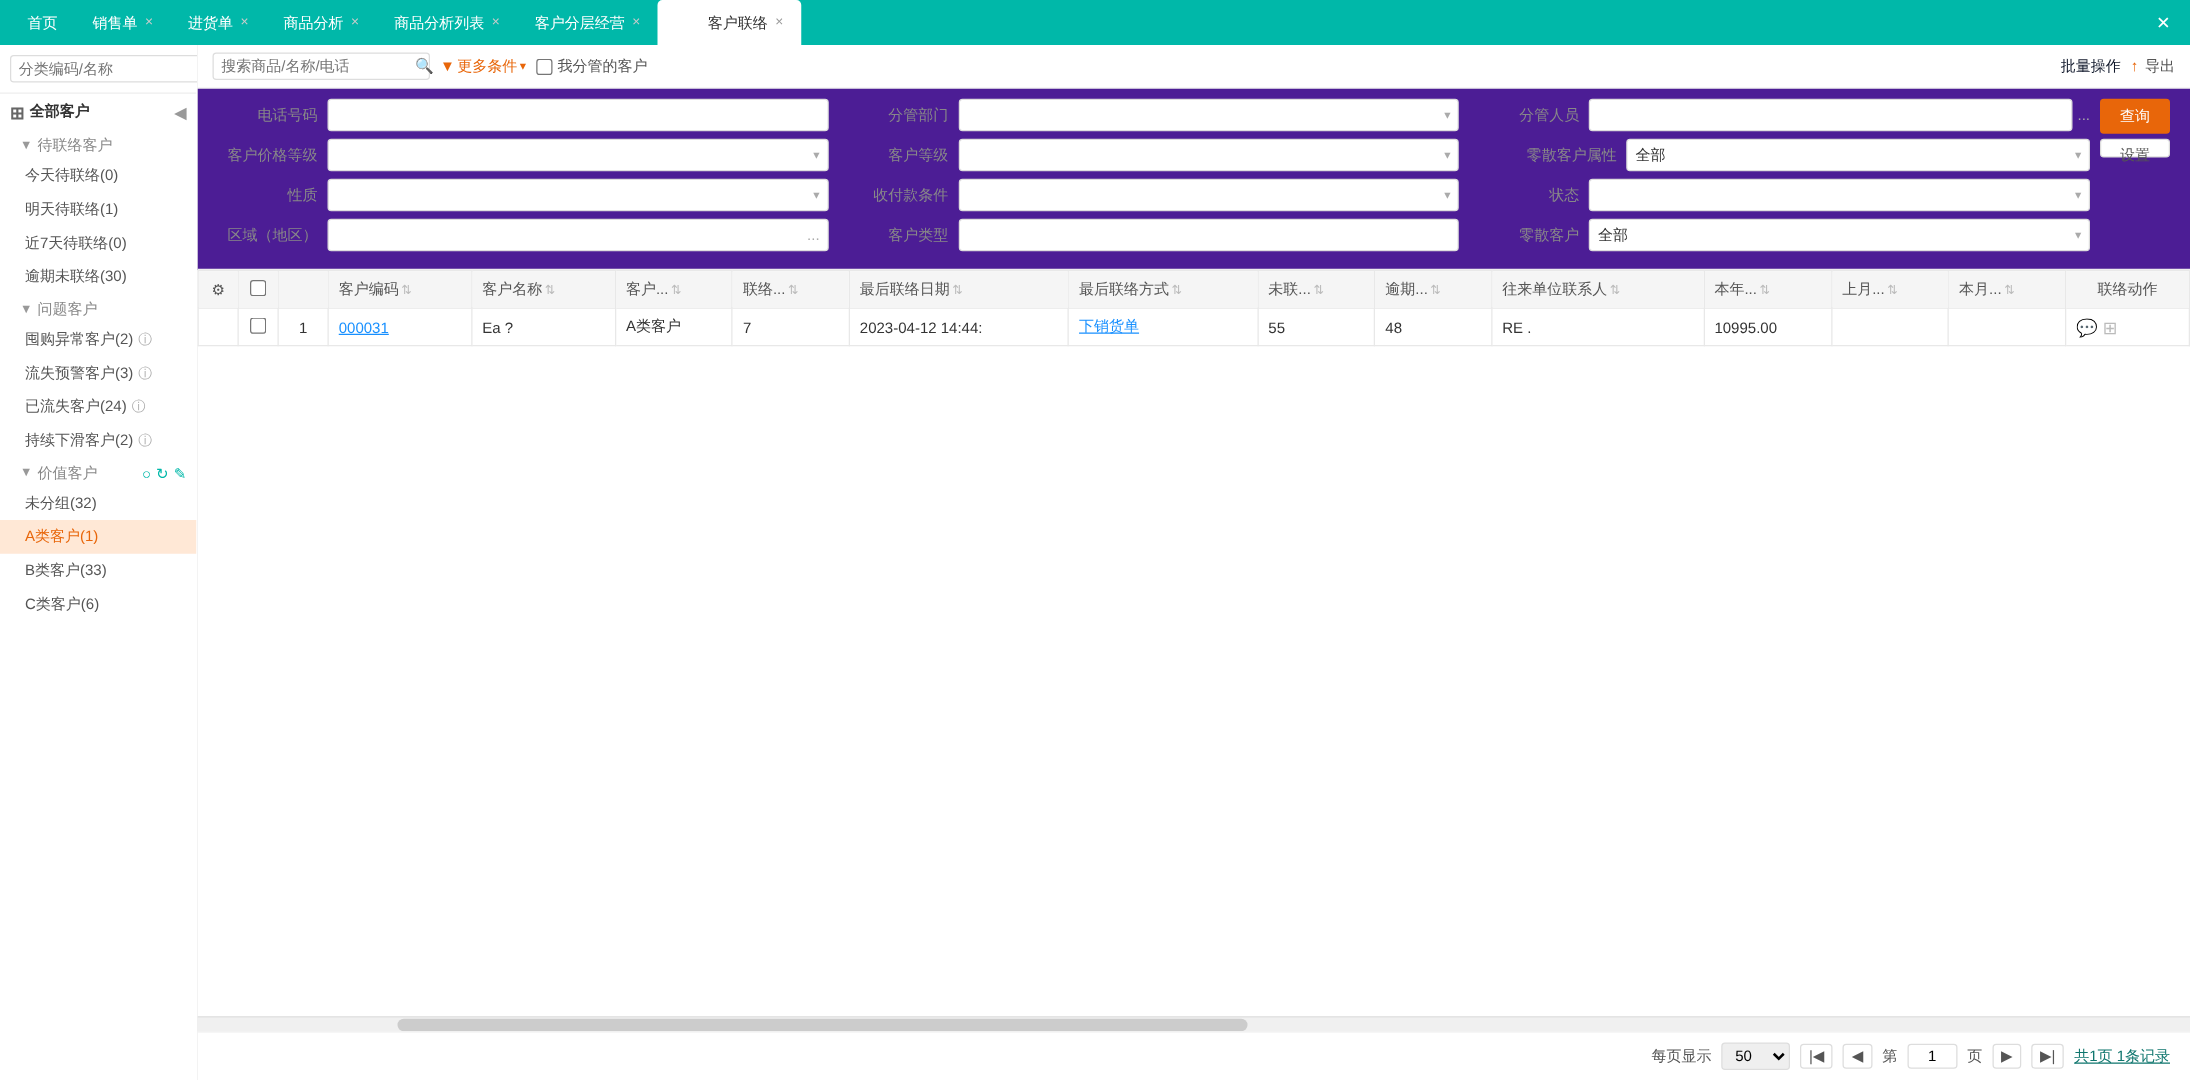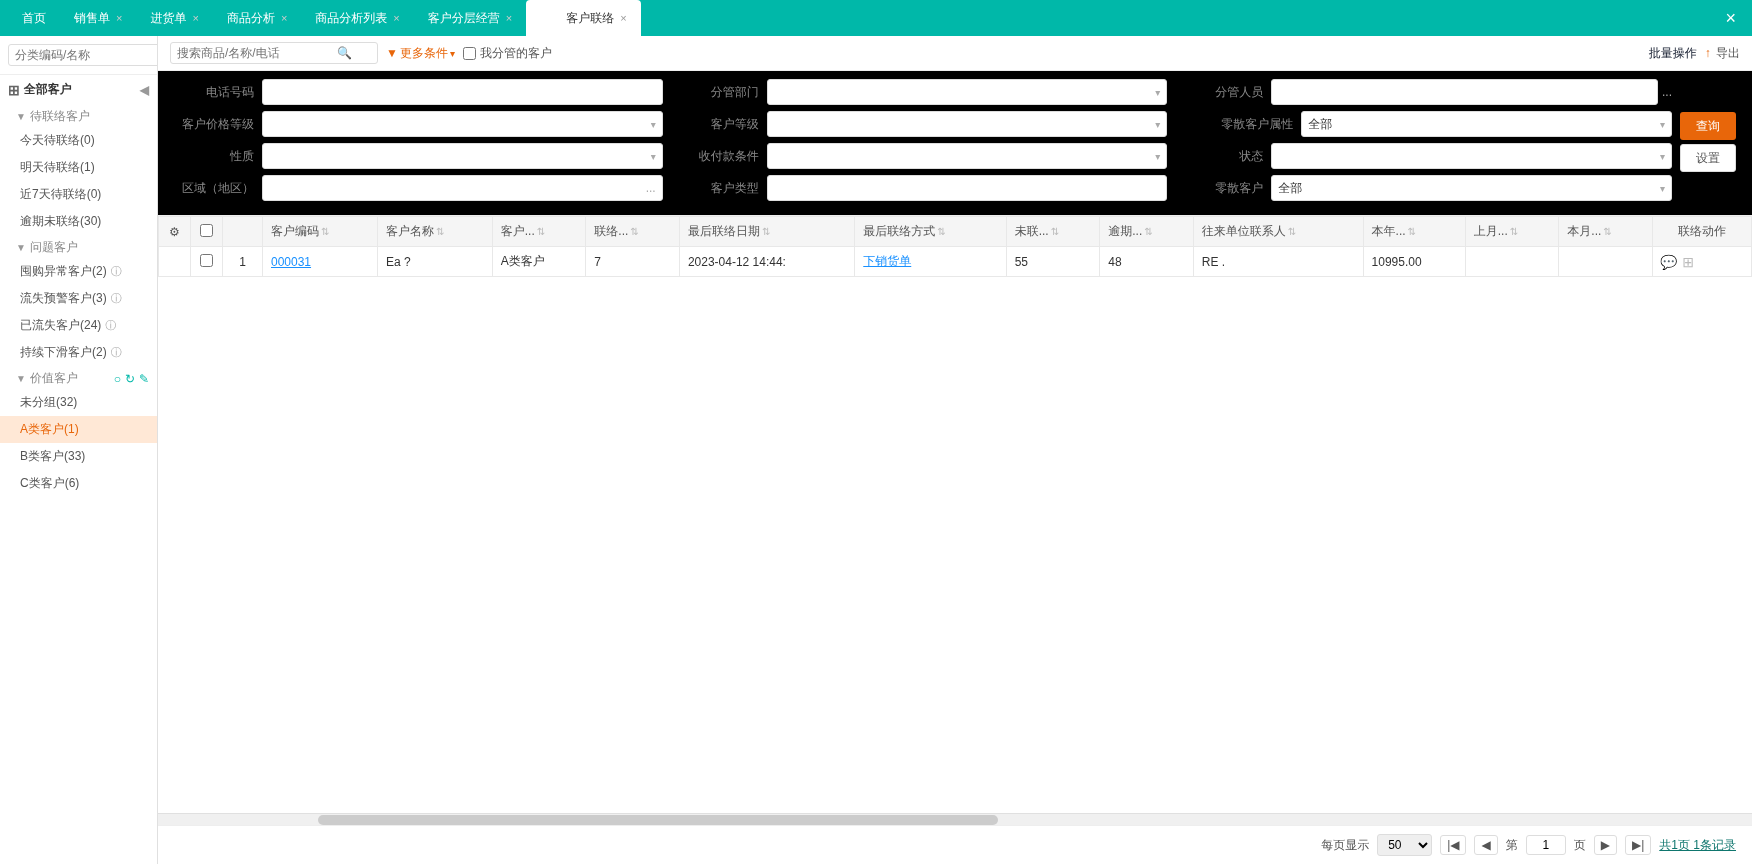--- a/index.html
+++ b/index.html
@@ -120,21 +120,21 @@
       align-items: center;
       gap: 8px;
       border-bottom: 1px solid #eee;
     }
     .filter-search-box {
       display: flex;
       align-items: center;
       border: 1px solid #ddd;
       border-radius: 3px;
       padding: 3px 6px;
-      width: 208px;
+      width: 174px;
     }
     .filter-search-box input {
       border: none;
       outline: none;
       font-size: 12px;
       width: 160px;
     }
     .filter-search-icon { color: #00b8a9; cursor: pointer; }
     .filter-more {
       color: #e8660a;
@@ -155,21 +155,21 @@
       margin-left: auto;
       display: flex;
       gap: 8px;
       align-items: center;
     }
     .btn-batch { color: #0f172a; cursor: pointer; border: none; background: none; font-size: 12px; }
     .btn-export { color: #555; cursor: pointer; border: none; background: none; font-size: 12px; }
 
     
     .adv-filter {
-      background: #000000;
+      background: #4c1d95;
       padding: 8px 16px;
       border-bottom: 1px solid #eee;
     }
     .adv-filter-row {
       display: flex;
       align-items: center;
       margin-bottom: 6px;
       gap: 0;
     }
     .adv-filter-item {
@@ -220,31 +220,30 @@
     
     .btn-query {
       background: #e8660a;
       color: #fff;
       border: none;
       border-radius: 3px;
       padding: 4px 16px;
       cursor: pointer;
       font-size: 12px;
       height: 28px;
-      margin-top: 33px;
     }
     .btn-setting {
       background: #fff;
       color: #555;
       border: 1px solid #ddd;
       border-radius: 3px;
       padding: 4px 12px;
       cursor: pointer;
       font-size: 12px;
-      height: 28px;
+      height: 15px;
     }
     .query-setting-group {
       display: flex;
       flex-direction: column;
       gap: 4px;
       margin-left: 8px;
     }
 
     
     .table-container {

